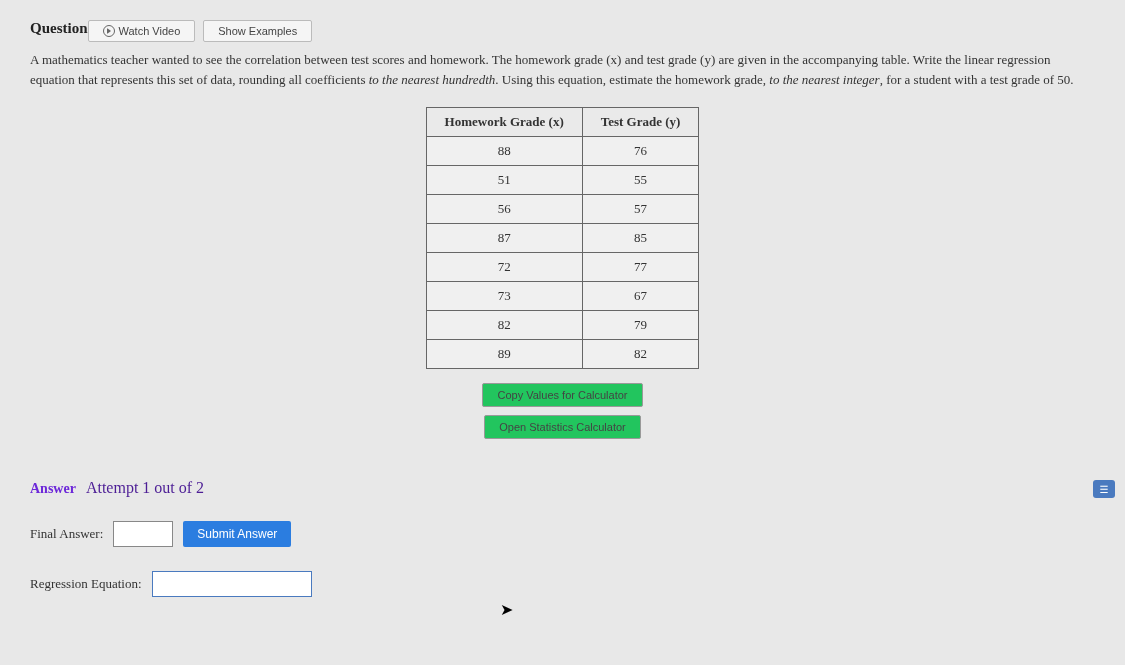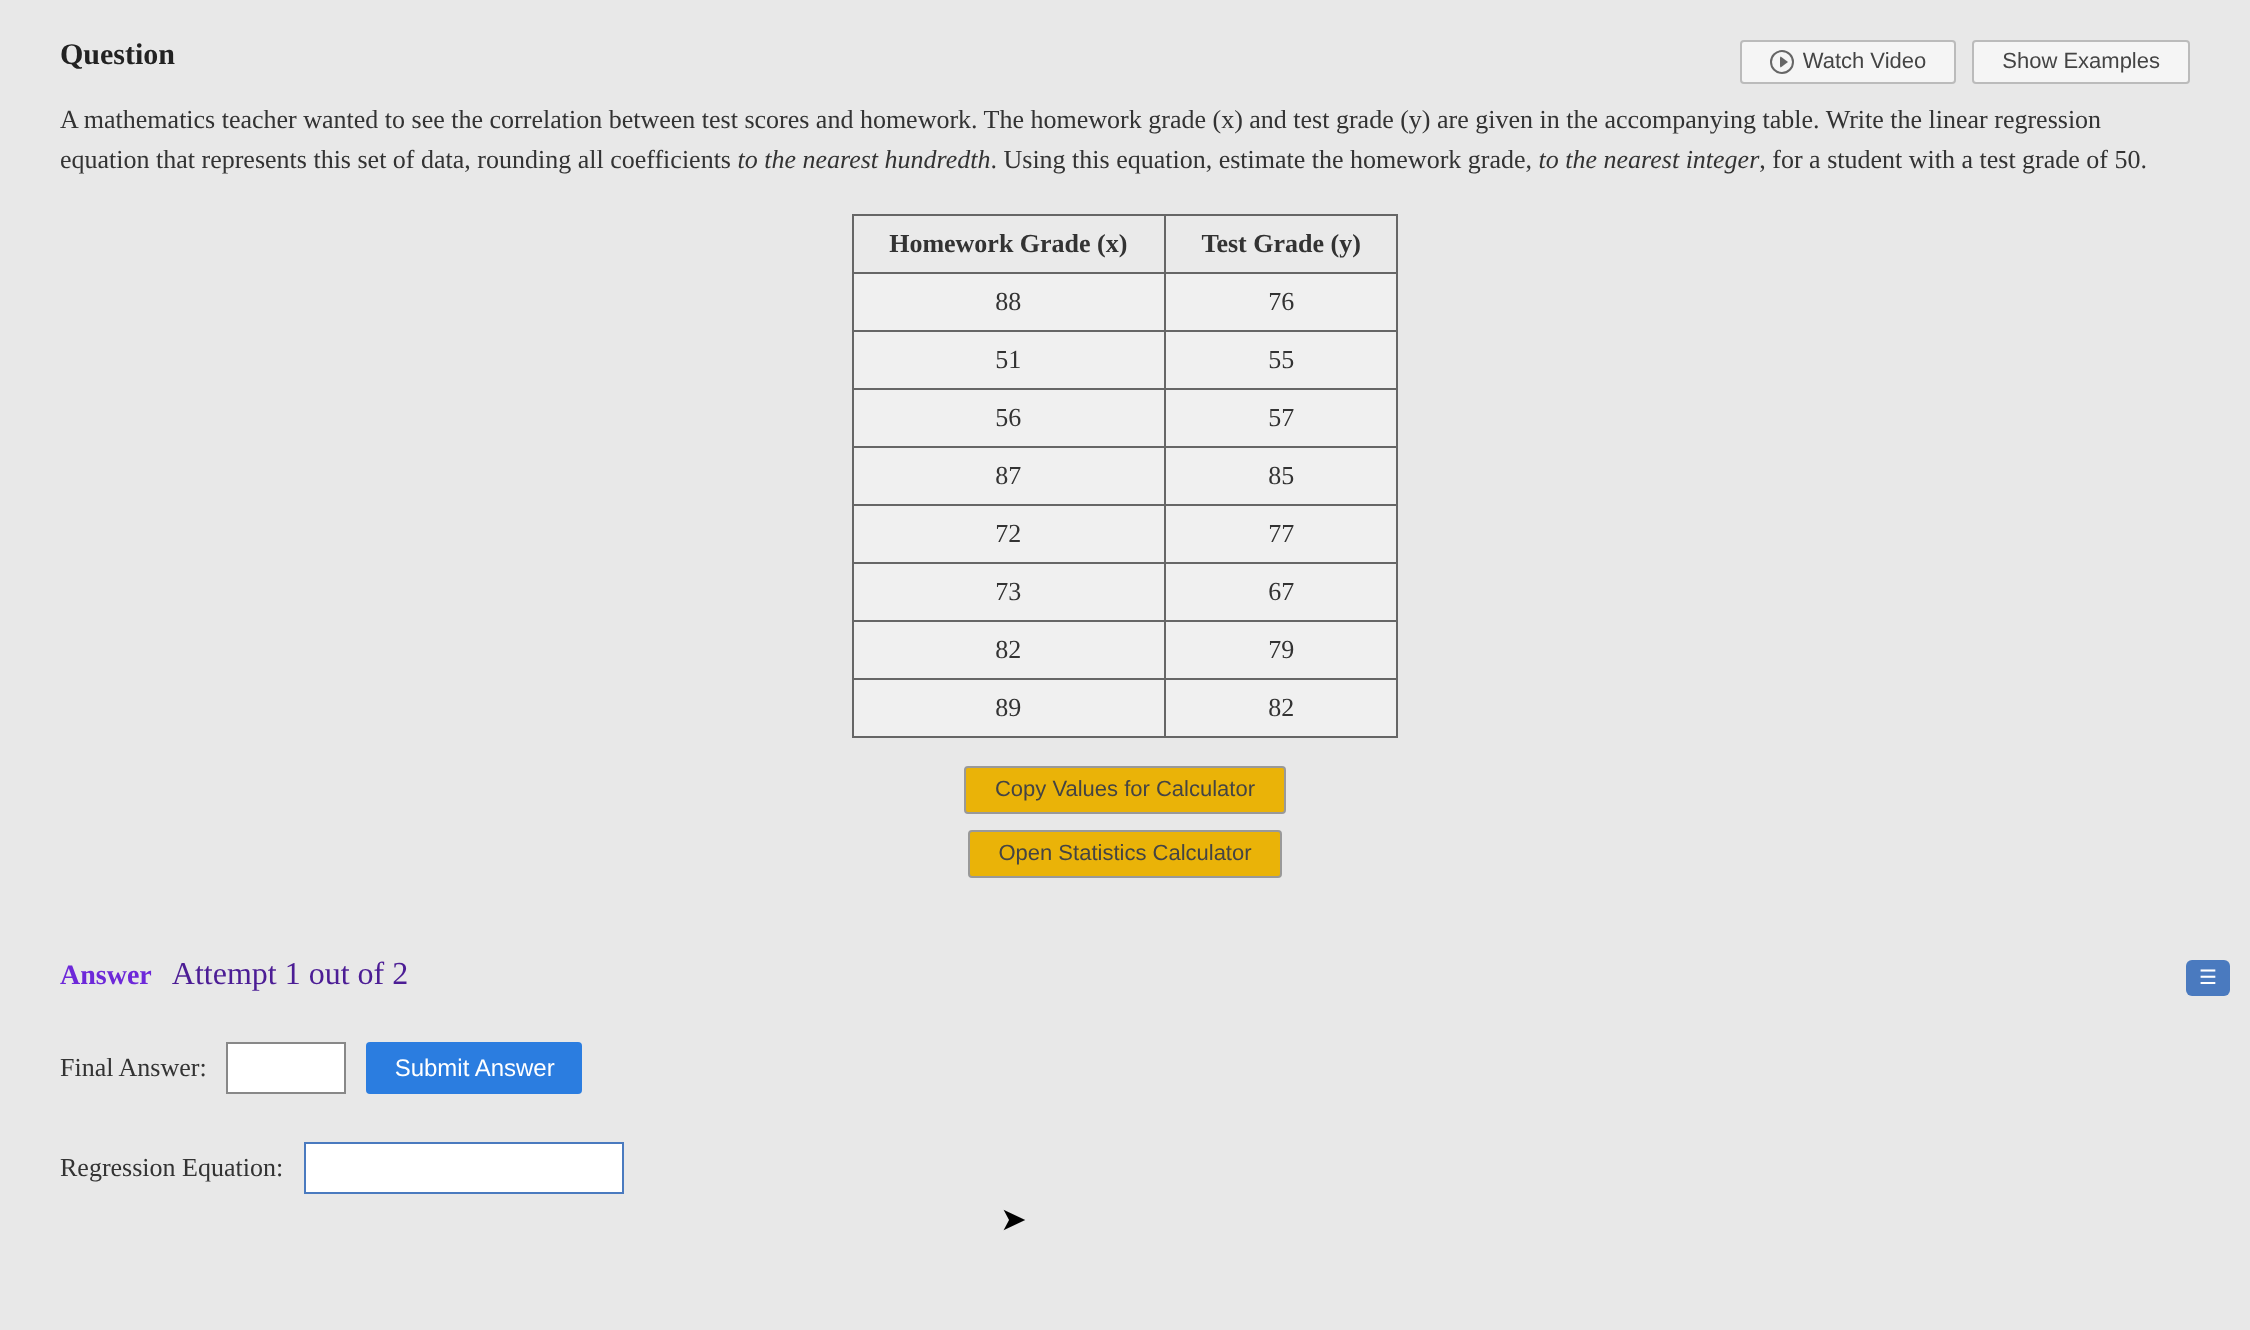--- a/index.html
+++ b/index.html
@@ -7,21 +7,21 @@
       font-family: Georgia, 'Times New Roman', serif;
       background: #e8e8e8;
       color: #333;
       padding: 20px 30px;
       width: 1125px;
       height: 665px;
       position: relative;
     }
     .header-row {
       display: flex;
-      justify-content: space-between;
+      justify-content: flex-start;
       align-items: flex-start;
       margin-bottom: 8px;
     }
     .question-label {
       font-weight: bold;
       font-size: 15px;
       color: #222;
     }
     .header-buttons {
       display: flex;
@@ -86,21 +86,21 @@
     }
     .action-buttons {
       display: flex;
       flex-direction: column;
       align-items: center;
       gap: 8px;
       margin-bottom: 40px;
     }
     .action-btn {
       border: 1px solid #999;
-      background: #eab308;
+      background: #22c55e;
       padding: 5px 14px;
       font-size: 11px;
       color: #444;
       cursor: pointer;
       border-radius: 2px;
     }
     .answer-section {
       margin-top: 20px;
     }
     .answer-label {

